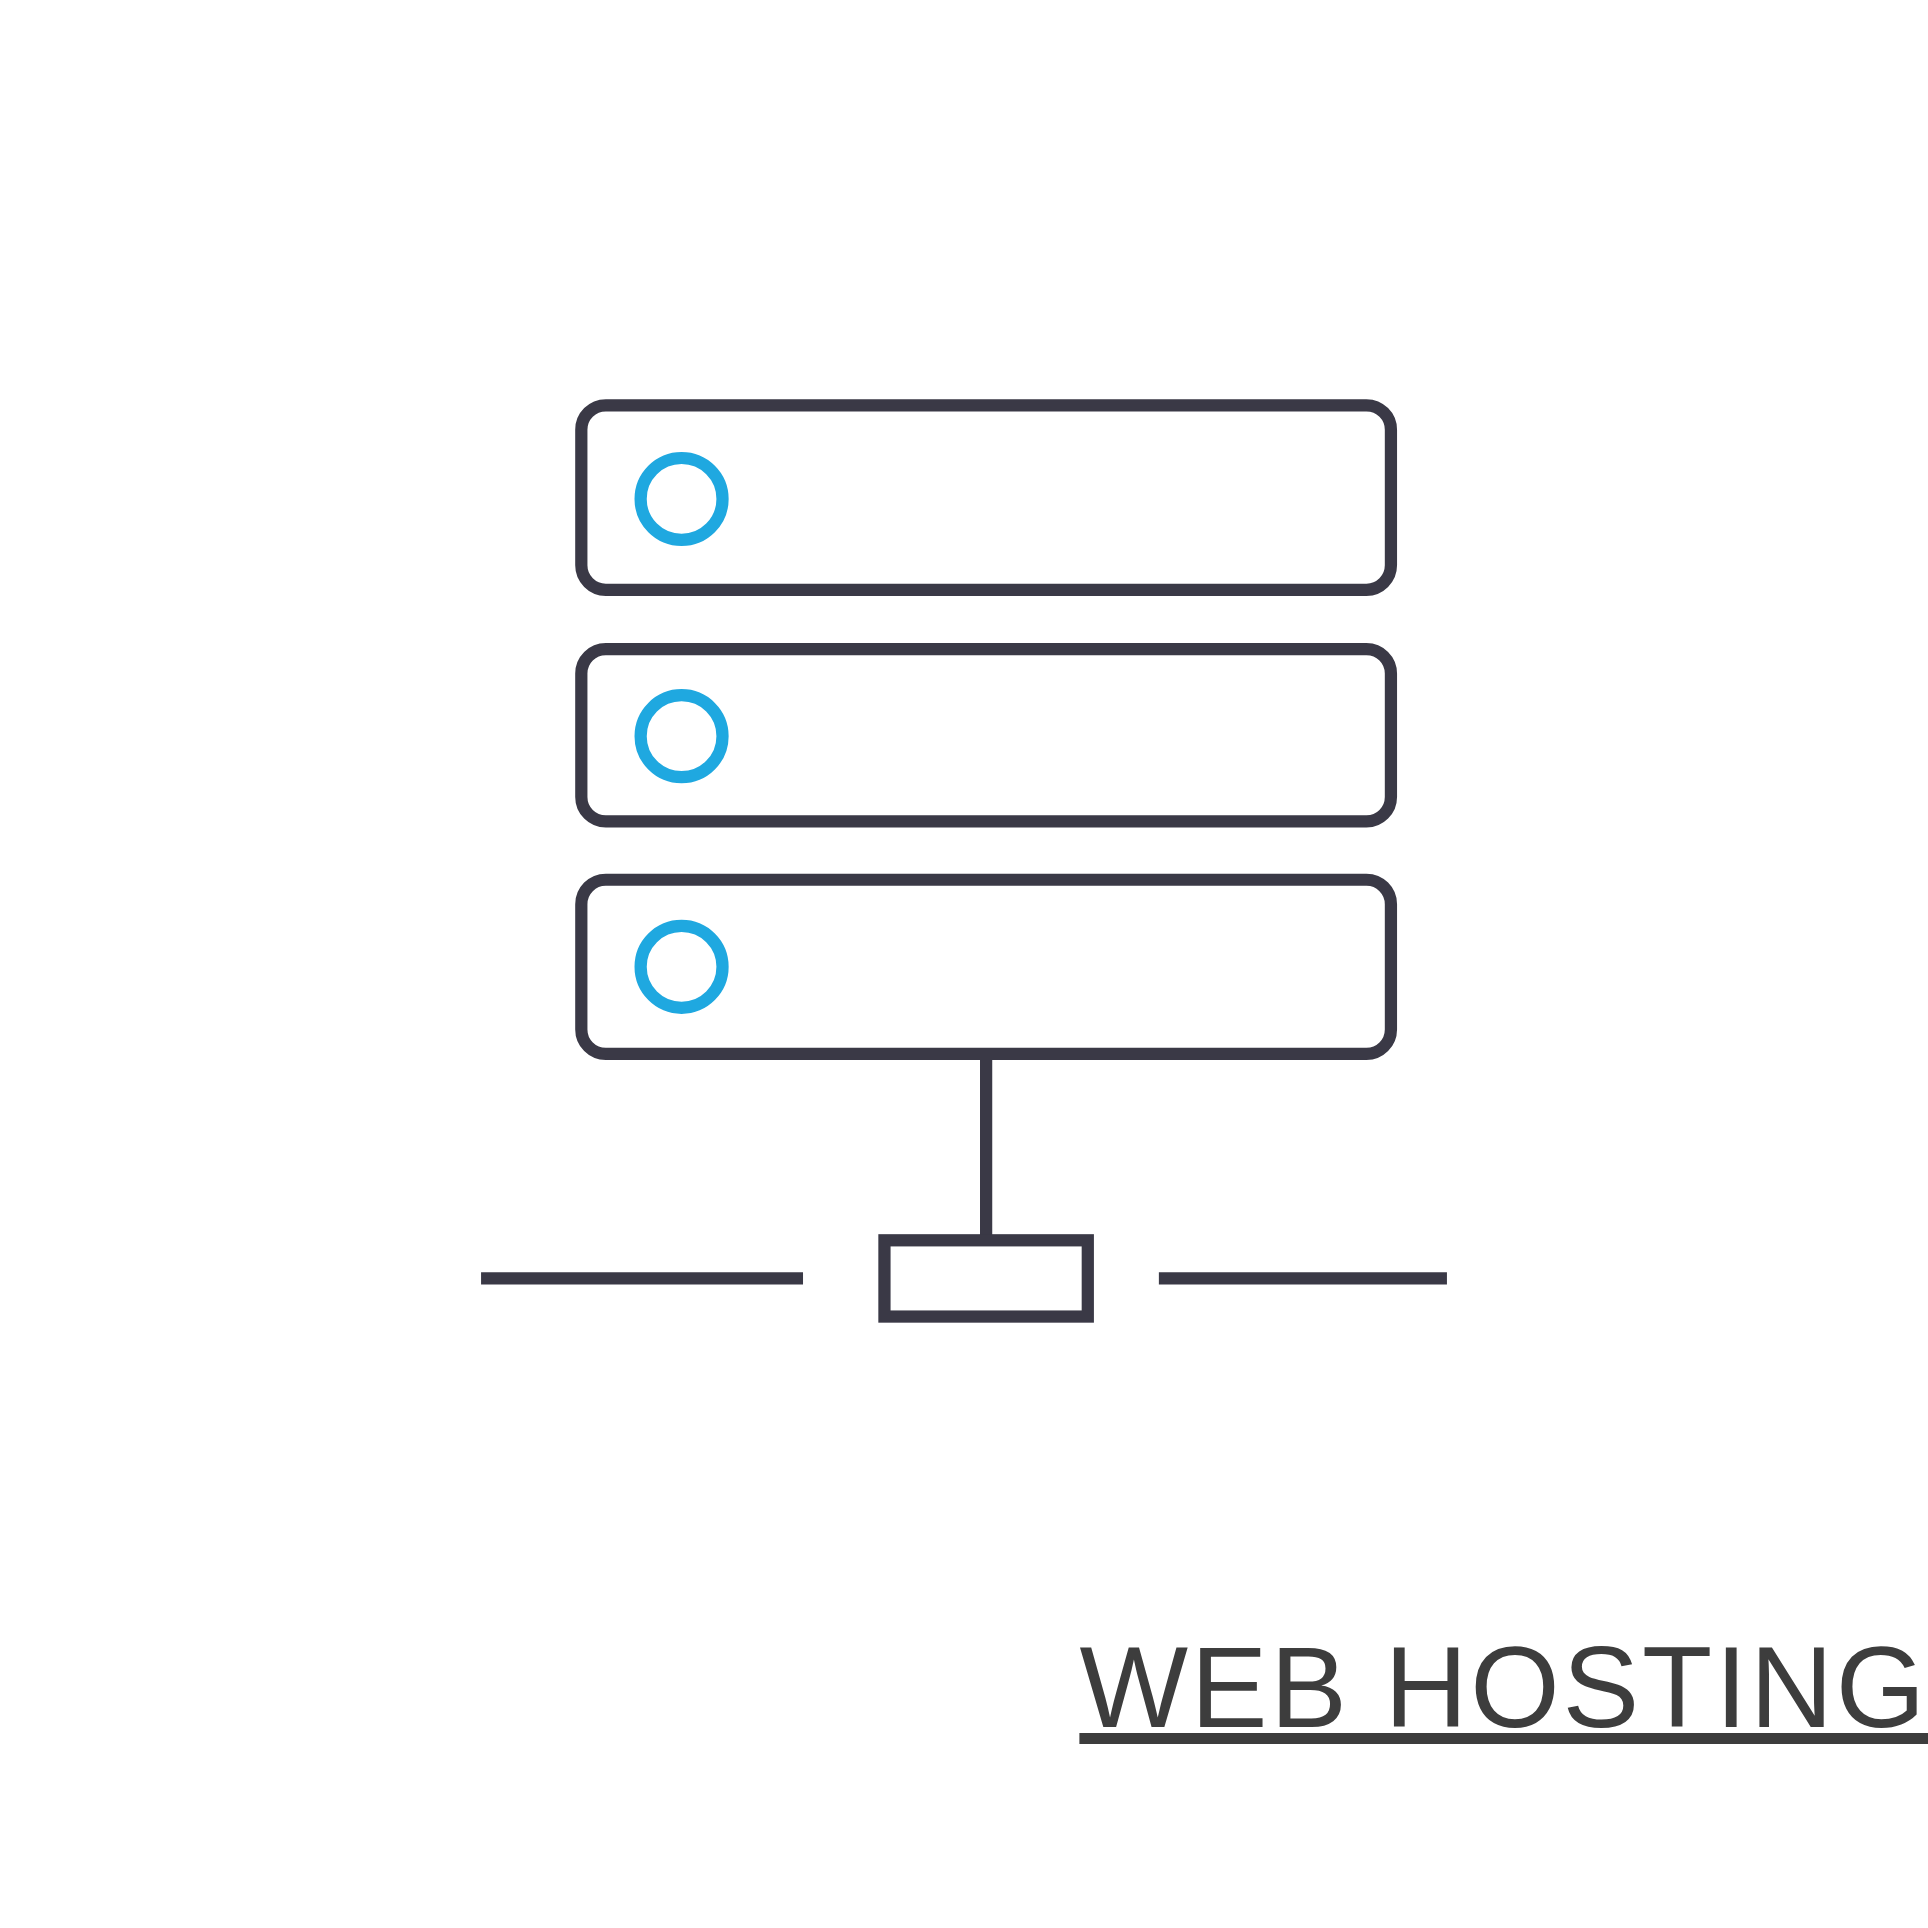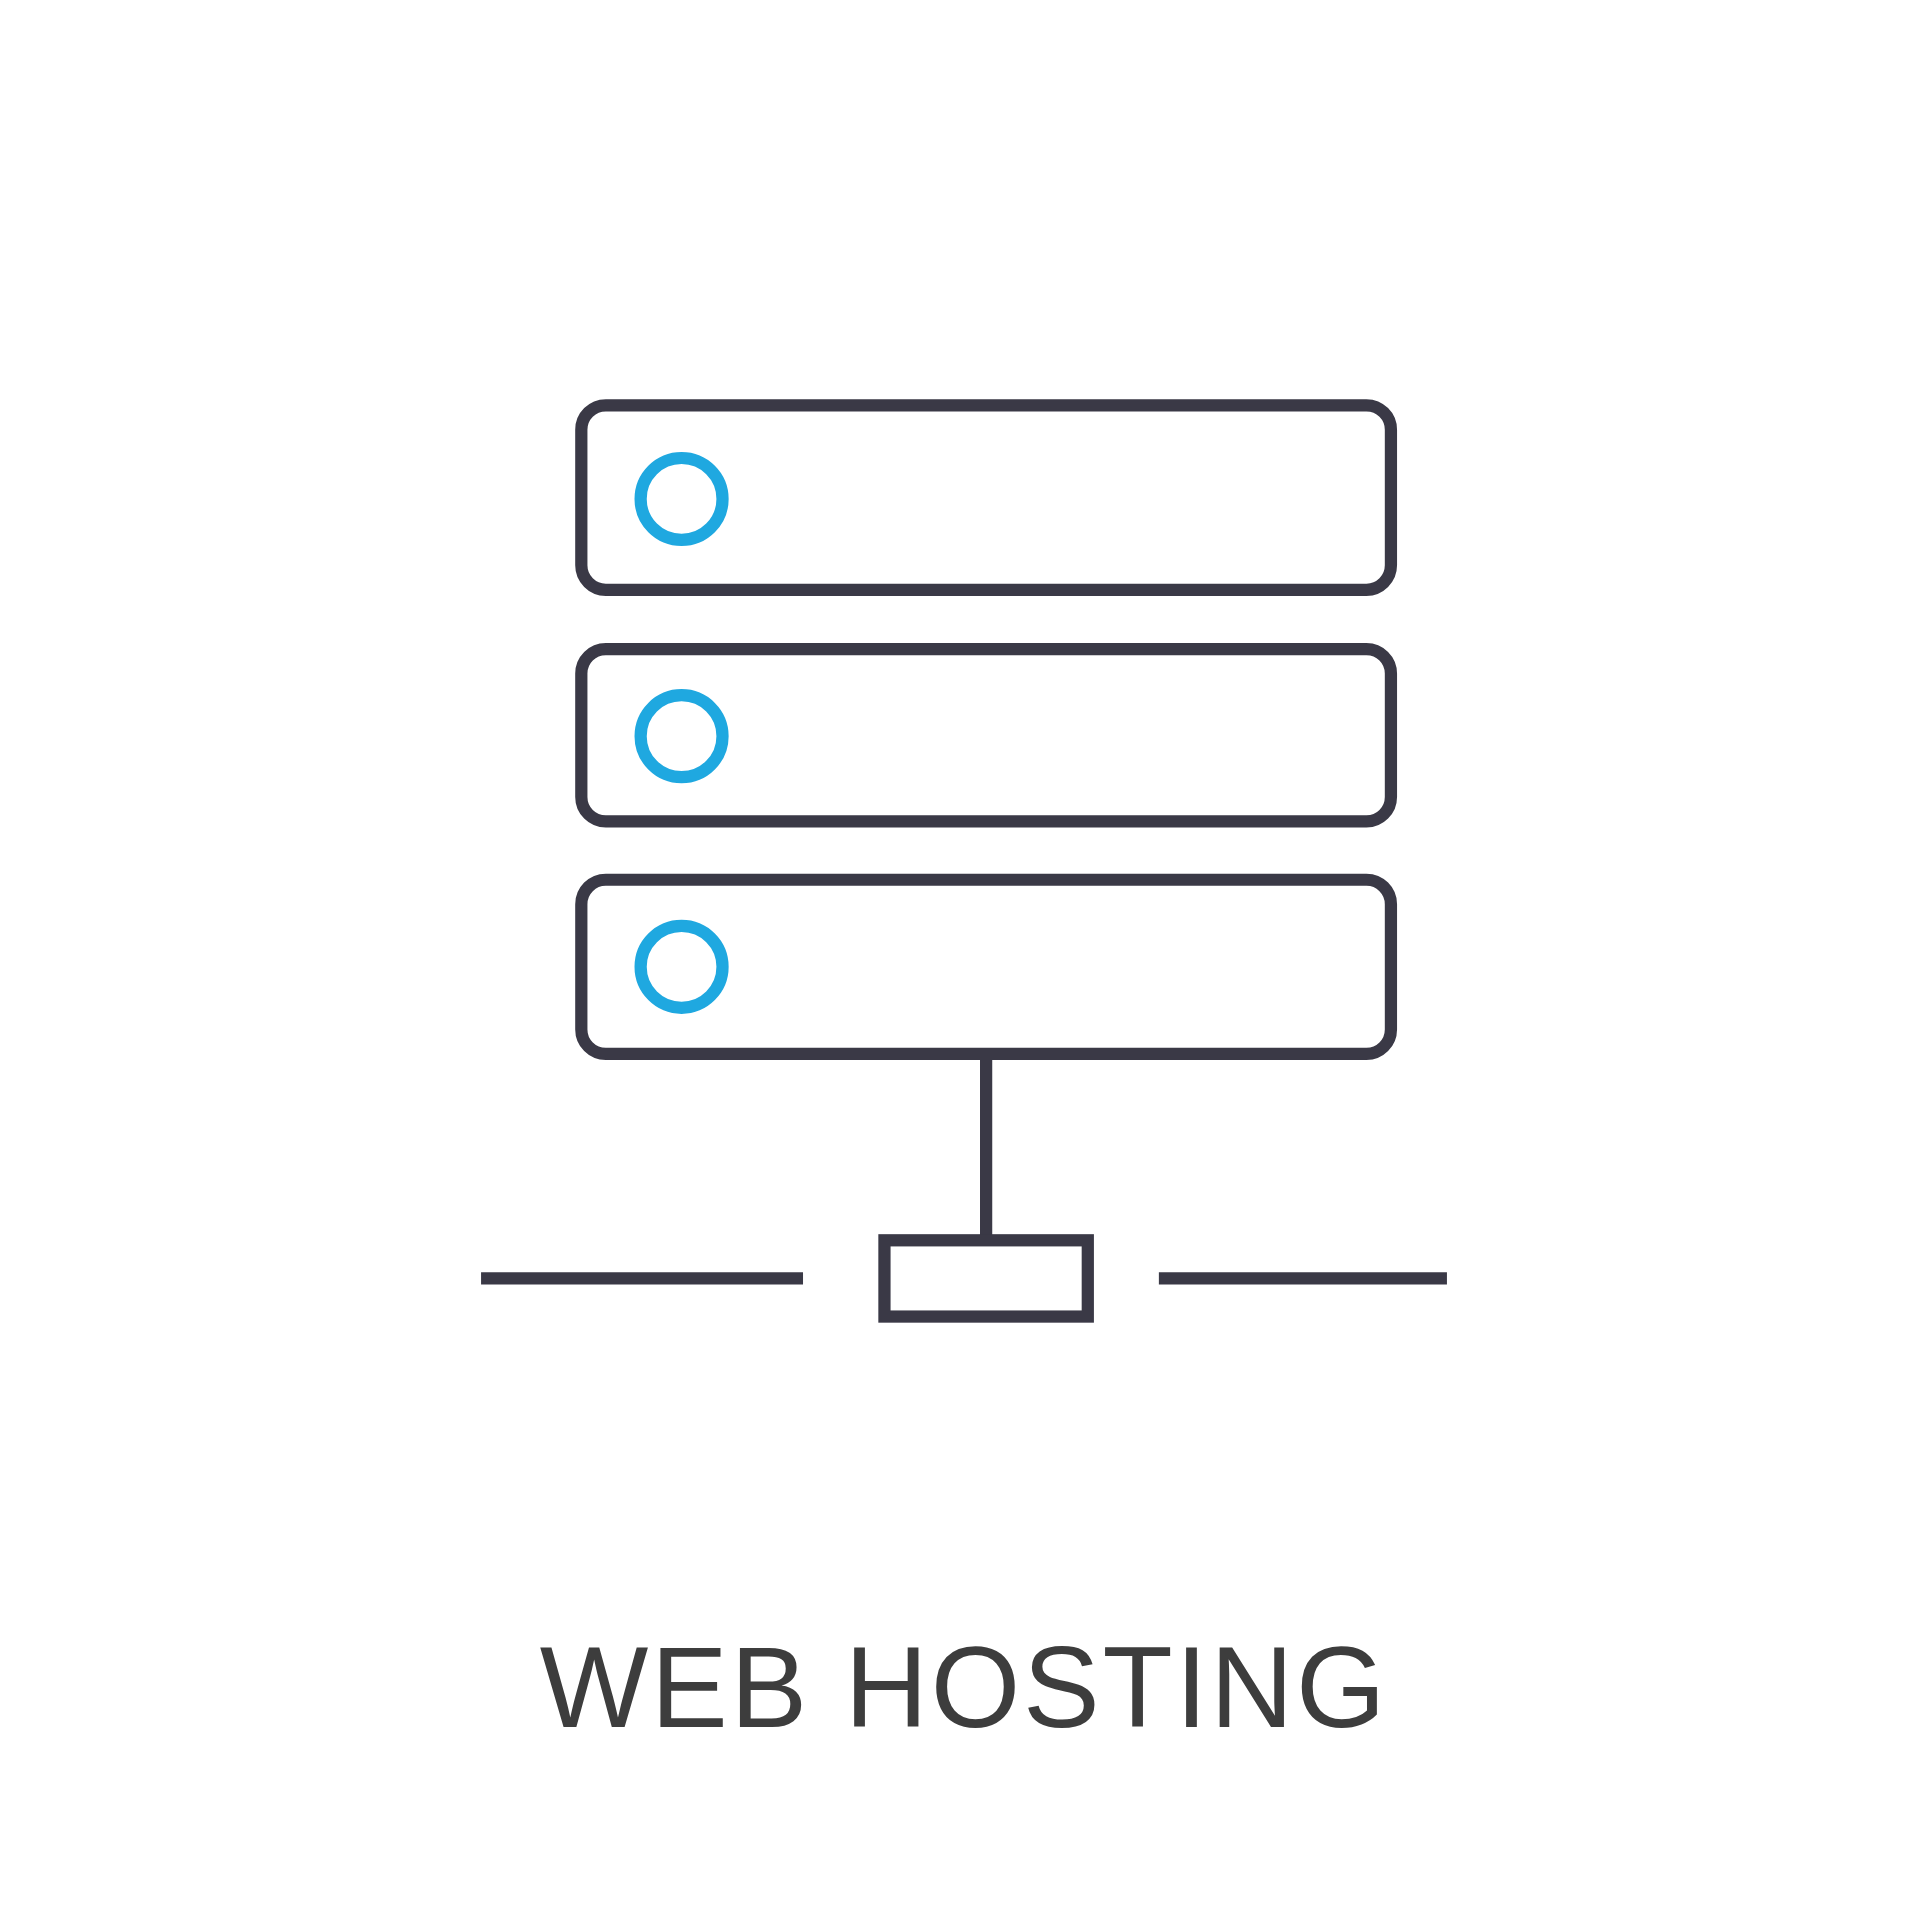--- a/index.html
+++ b/index.html
@@ -2,28 +2,29 @@
 <html style="font-size:15px"><head>
   <meta charset="utf-8">
   <style>
     html, body { margin: 0; padding: 0; background: #ffffff; }
     body { width: 1928px; height: 1928px; position: relative; overflow: hidden; }
     .icon-svg { position: absolute; left: 0; top: 0; width: 1928px; height: 1928px; }
     .caption {
       position: absolute;
       left: 0; width: 1928px;
       top: 1621px;
-      text-align: center;
+      text-align: right;
       font-family: "Liberation Sans", sans-serif;
       font-weight: 400;
       font-size: 115px;
       line-height: 132px;
       letter-spacing: 2.8px;
       color: #3d3d3d;
       margin: 0;
+      text-decoration: underline;
     }
   </style>
 </head>
 <body>
 
 <svg class="icon-svg" viewBox="0 0 2048 2048" xmlns="http://www.w3.org/2000/svg">
   <g fill="none" stroke="#3a3946" stroke-width="13">
 
     <rect x="617.5" y="430.5" width="860" height="196" rx="26" ry="26"></rect>
 

